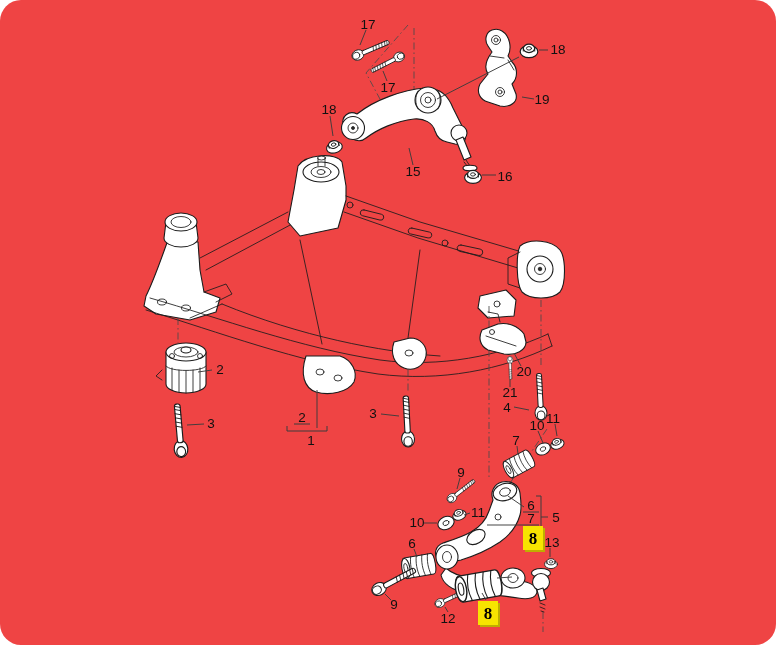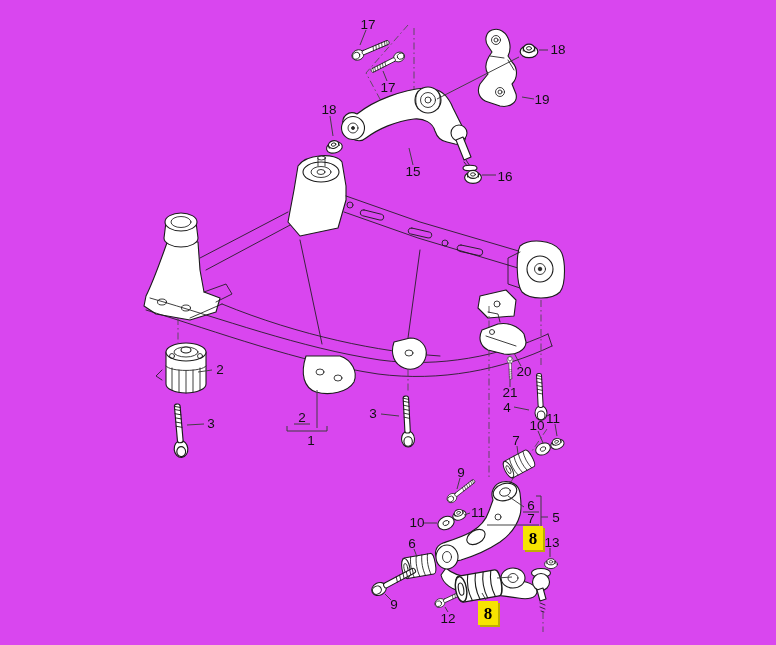--- a/index.html
+++ b/index.html
@@ -1,17 +1,17 @@
 <!DOCTYPE html>
 <html><head>
 <meta charset="utf-8">
 <style>
   html,body{margin:0;padding:0;background:#ffffff;}
-  .stage{position:relative;width:776px;height:645px;background:#d946ef;overflow:hidden;
-         font-family:"Liberation Sans",sans-serif;}
+  .stage{position:relative;width:776px;height:645px;background:#ef4444;overflow:hidden;
+         font-family:"Liberation Sans",sans-serif;border-radius:21px;}
   svg{position:absolute;left:0;top:0;}
   .part{fill:#ffffff;stroke:#1c1c1c;stroke-width:1.1;stroke-linejoin:round;stroke-linecap:round;}
   .part-thin{fill:none;stroke:#1c1c1c;stroke-width:0.85;stroke-linecap:round;}
   .part-dark{fill:#2a2a2a;stroke:#1c1c1c;stroke-width:0.8;}
   .leader{stroke:#3c3c3c;stroke-width:0.95;fill:none;}
   .axis{fill:none;stroke:#4a4a4a;stroke-width:0.85;stroke-dasharray:7 3 1.5 3;}
   .bracket{fill:none;stroke:#3c3c3c;stroke-width:1;}
   .lbl{font:13.5px "Liberation Sans",sans-serif;fill:#111111;}
   .hl-text{font:bold 17px "Liberation Serif",serif;fill:#000000;}
 </style>

